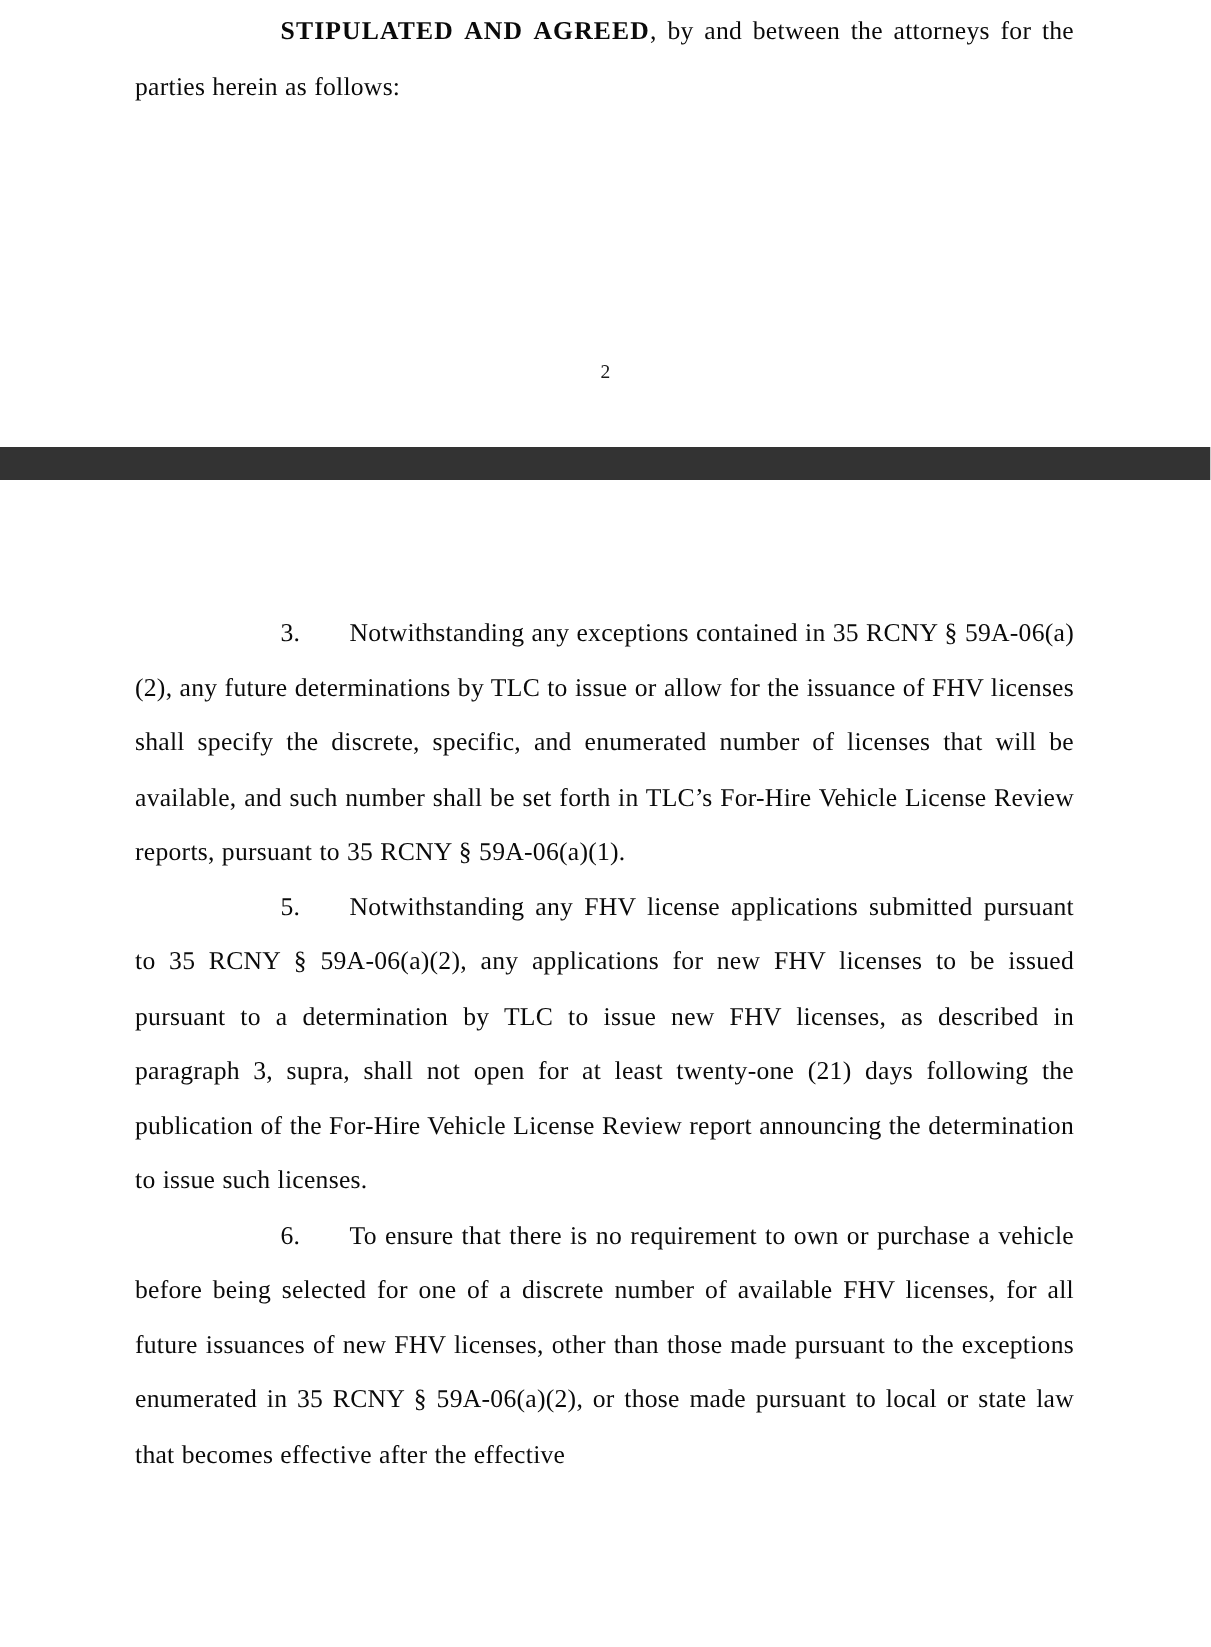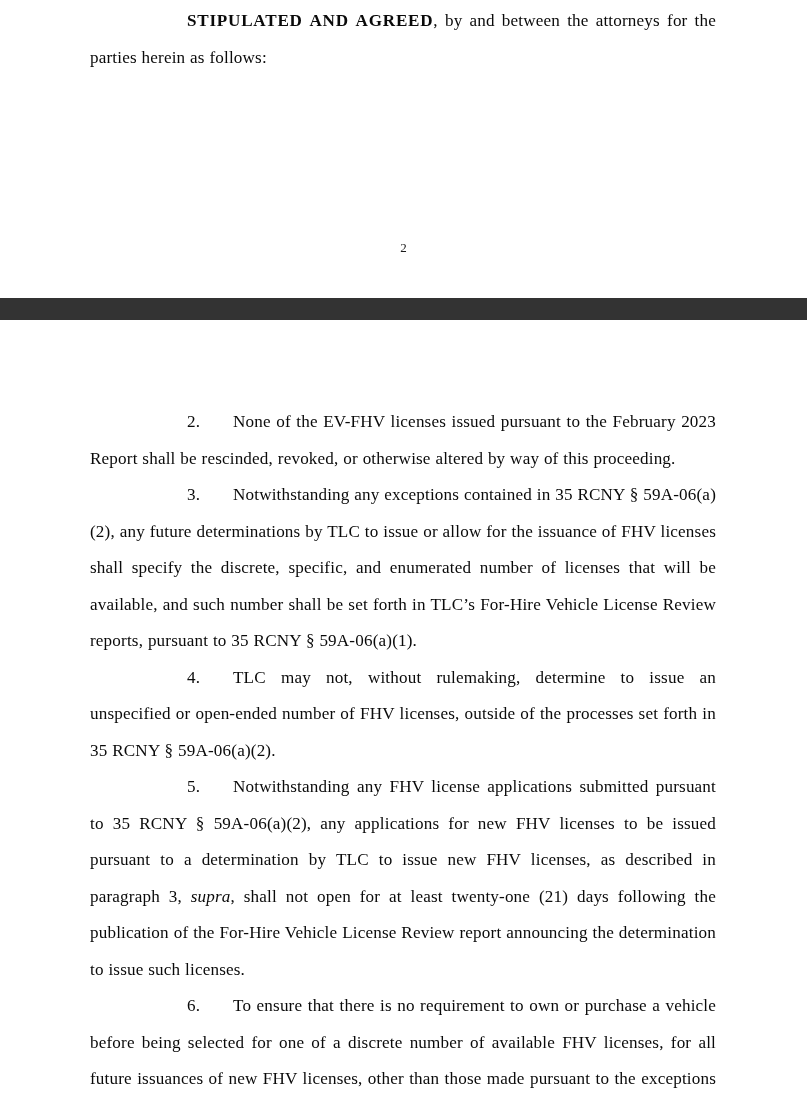--- a/index.html
+++ b/index.html
@@ -80,21 +80,21 @@
     width: 46px;             
   }
 
   
   .lead {
     display: inline-block;
     width: 97px;
   }
 
   .bold { font-weight: bold; letter-spacing: 0.045em; }
-  .ital { font-style: italic; }
+  .ital { }
 
   
   p.clipped { text-align: justify; }
 
   
   .folio {
     position: absolute;
     left: 0;
     width: 807px;
     text-align: center;
@@ -121,25 +121,23 @@
     <div class="folio">2</div>
 
   </div>
 
   <div class="page-gap"></div>
 
   <div class="page" id="page-two">
 
     <div class="body-text">
 
-      <p class="para numbered"><span class="num"></span><span class="num-label">2.</span><span>None of the EV-FHV licenses issued pursuant to the February 2023 Report shall be rescinded, revoked, or otherwise altered by way of this proceeding.</span></p>
 
       <p class="para numbered"><span class="num"></span><span class="num-label">3.</span><span>Notwithstanding any exceptions contained in 35 RCNY § 59A-06(a)(2), any future determinations by TLC to issue or allow for the issuance of FHV licenses shall specify the discrete, specific, and enumerated number of licenses that will be available, and such number shall be set forth in TLC’s For-Hire Vehicle License Review reports, pursuant to 35 RCNY § 59A-06(a)(1).</span></p>
 
-      <p class="para numbered"><span class="num"></span><span class="num-label">4.</span><span>TLC may not, without rulemaking, determine to issue an unspecified or open-ended number of FHV licenses, outside of the processes set forth in 35 RCNY § 59A-06(a)(2).</span></p>
 
       <p class="para numbered"><span class="num"></span><span class="num-label">5.</span><span>Notwithstanding any FHV license applications submitted pursuant to 35 RCNY § 59A-06(a)(2), any applications for new FHV licenses to be issued pursuant to a determination by TLC to issue new FHV licenses, as described in paragraph 3, </span><span class="ital">supra</span><span>, shall not open for at least twenty-one (21) days following the publication of the For-Hire Vehicle License Review report announcing the determination to issue such licenses.</span></p>
 
       <p class="para numbered clipped"><span class="num"></span><span class="num-label">6.</span><span>To ensure that there is no requirement to own or purchase a vehicle before being selected for one of a discrete number of available FHV licenses, for all future issuances of new FHV licenses, other than those made pursuant to the exceptions enumerated in 35 RCNY § 59A-06(a)(2), or those made pursuant to local or state law that becomes effective after the effective</span></p>
 
     </div>
 
   </div>
 
 </div>

